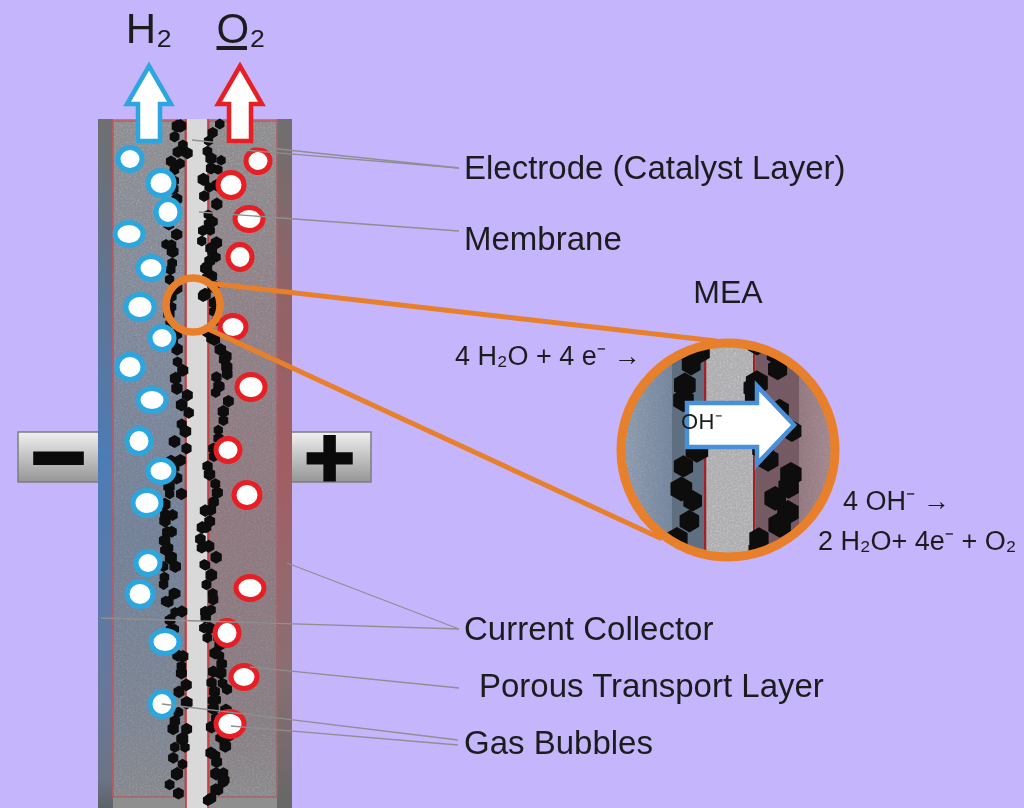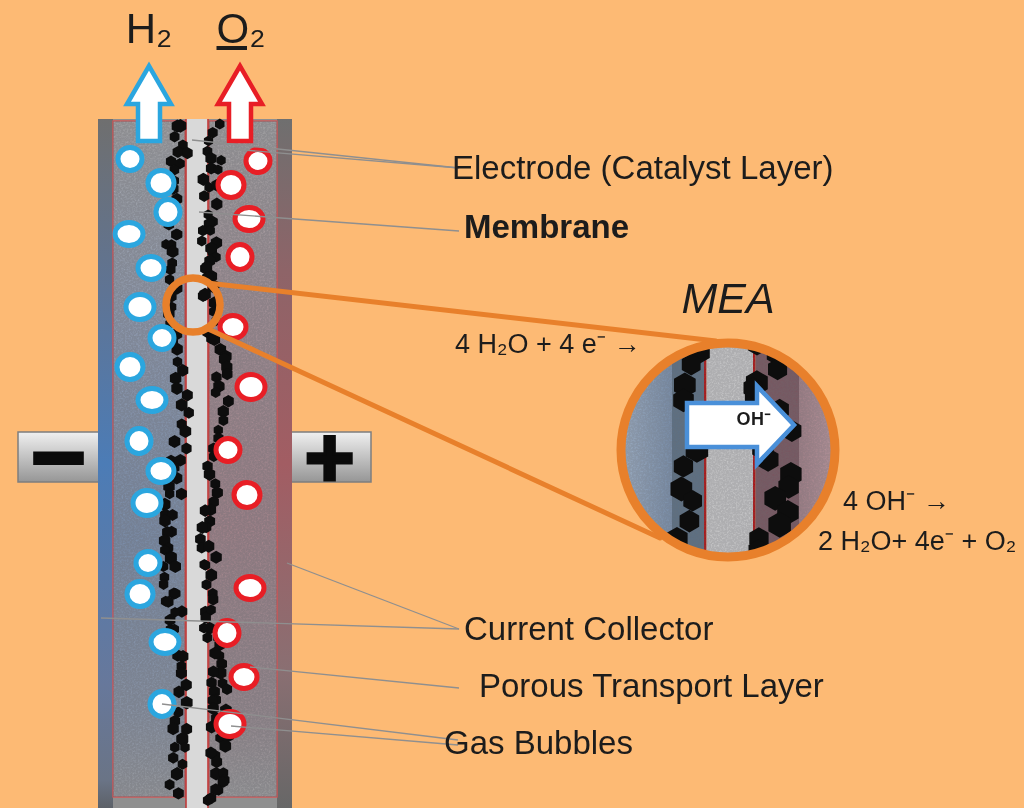--- a/index.html
+++ b/index.html
@@ -1,26 +1,26 @@
 <!DOCTYPE html>
 <html><head>
 <meta charset="utf-8">
 <style>
   html,body{margin:0;padding:0;background:#ffffff;}
   #stage{
-    position:relative;width:1024px;height:808px;background:#fdba74;overflow:hidden;
+    position:relative;width:1024px;height:808px;background:#c4b5fd;overflow:hidden;
     font-family:"Liberation Sans",sans-serif;color:#1e1e1e;
   }
   #gfx{position:absolute;left:0;top:0;}
   .label{position:absolute;white-space:nowrap;line-height:1.15;color:#1c1c1c;}
   .gas-label{font-size:42px;width:90px;text-align:center;}
   .side-label{font-size:33px;}
-  .mea-title{font-size:43px;width:160px;text-align:center;font-style:italic;}
+  .mea-title{font-size:32px;width:160px;text-align:center;}
   .eq{font-size:27px;}
-  .oh-label{font-size:18px;font-weight:bold;width:90px;text-align:right;letter-spacing:.5px;}
+  .oh-label{font-size:22px;font-weight:normal;width:90px;text-align:left;letter-spacing:.5px;}
   .terminal-sign{
     position:absolute;display:flex;align-items:center;justify-content:center;
     font-weight:900;color:#0a0a0a;-webkit-text-stroke:3px #0a0a0a;
   }
   .minus-sign{left:18px;top:432px;width:81px;height:50px;font-size:95px;}
   .plus-sign{left:289px;top:432px;width:81px;height:50px;font-size:86px;}
 </style>
 </head>
 <body>
 
@@ -429,25 +429,25 @@
       <line x1="206" y1="328" x2="660" y2="538" stroke-width="5" stroke-linecap="round"></line>
     </g>
   </svg>
 
   <div class="label gas-label" style="left:104px;top:5px;">H₂</div>
   <div class="label gas-label" style="left:196px;top:5px;text-decoration:underline;">O₂</div>
 
   <div class="terminal-sign minus-sign">−</div>
   <div class="terminal-sign plus-sign">+</div>
 
-  <div class="label side-label" style="left:452px;top:149px;">Electrode (Catalyst Layer)</div>
-  <div class="label side-label" style="left:464px;top:208px;font-weight:bold;">Membrane</div>
+  <div class="label side-label" style="left:464px;top:149px;">Electrode (Catalyst Layer)</div>
+  <div class="label side-label" style="left:464px;top:220px;">Membrane</div>
   <div class="label side-label" style="left:464px;top:610px;">Current Collector</div>
   <div class="label side-label" style="left:464px;top:667px;margin-left:15px;">Porous Transport Layer</div>
-  <div class="label side-label" style="left:444px;top:724px;text-align:right;">Gas Bubbles</div>
+  <div class="label side-label" style="left:464px;top:724px;text-align:right;">Gas Bubbles</div>
 
   <div class="label mea-title" style="left:648px;top:274px;">MEA</div>
   <div class="label oh-label" style="left:681px;top:409px;">OH⁻</div>
 
-  <div class="label eq" style="left:455px;top:329px;text-align:center;">4 H₂O + 4 e⁻ →</div>
+  <div class="label eq" style="left:455px;top:341px;text-align:center;">4 H₂O + 4 e⁻ →</div>
   <div class="label eq" style="left:843px;top:486px;">4 OH⁻ →</div>
   <div class="label eq" style="left:818px;top:526px;">2 H₂O+ 4e⁻ + O₂</div>
 </div>
 
 </body></html>

